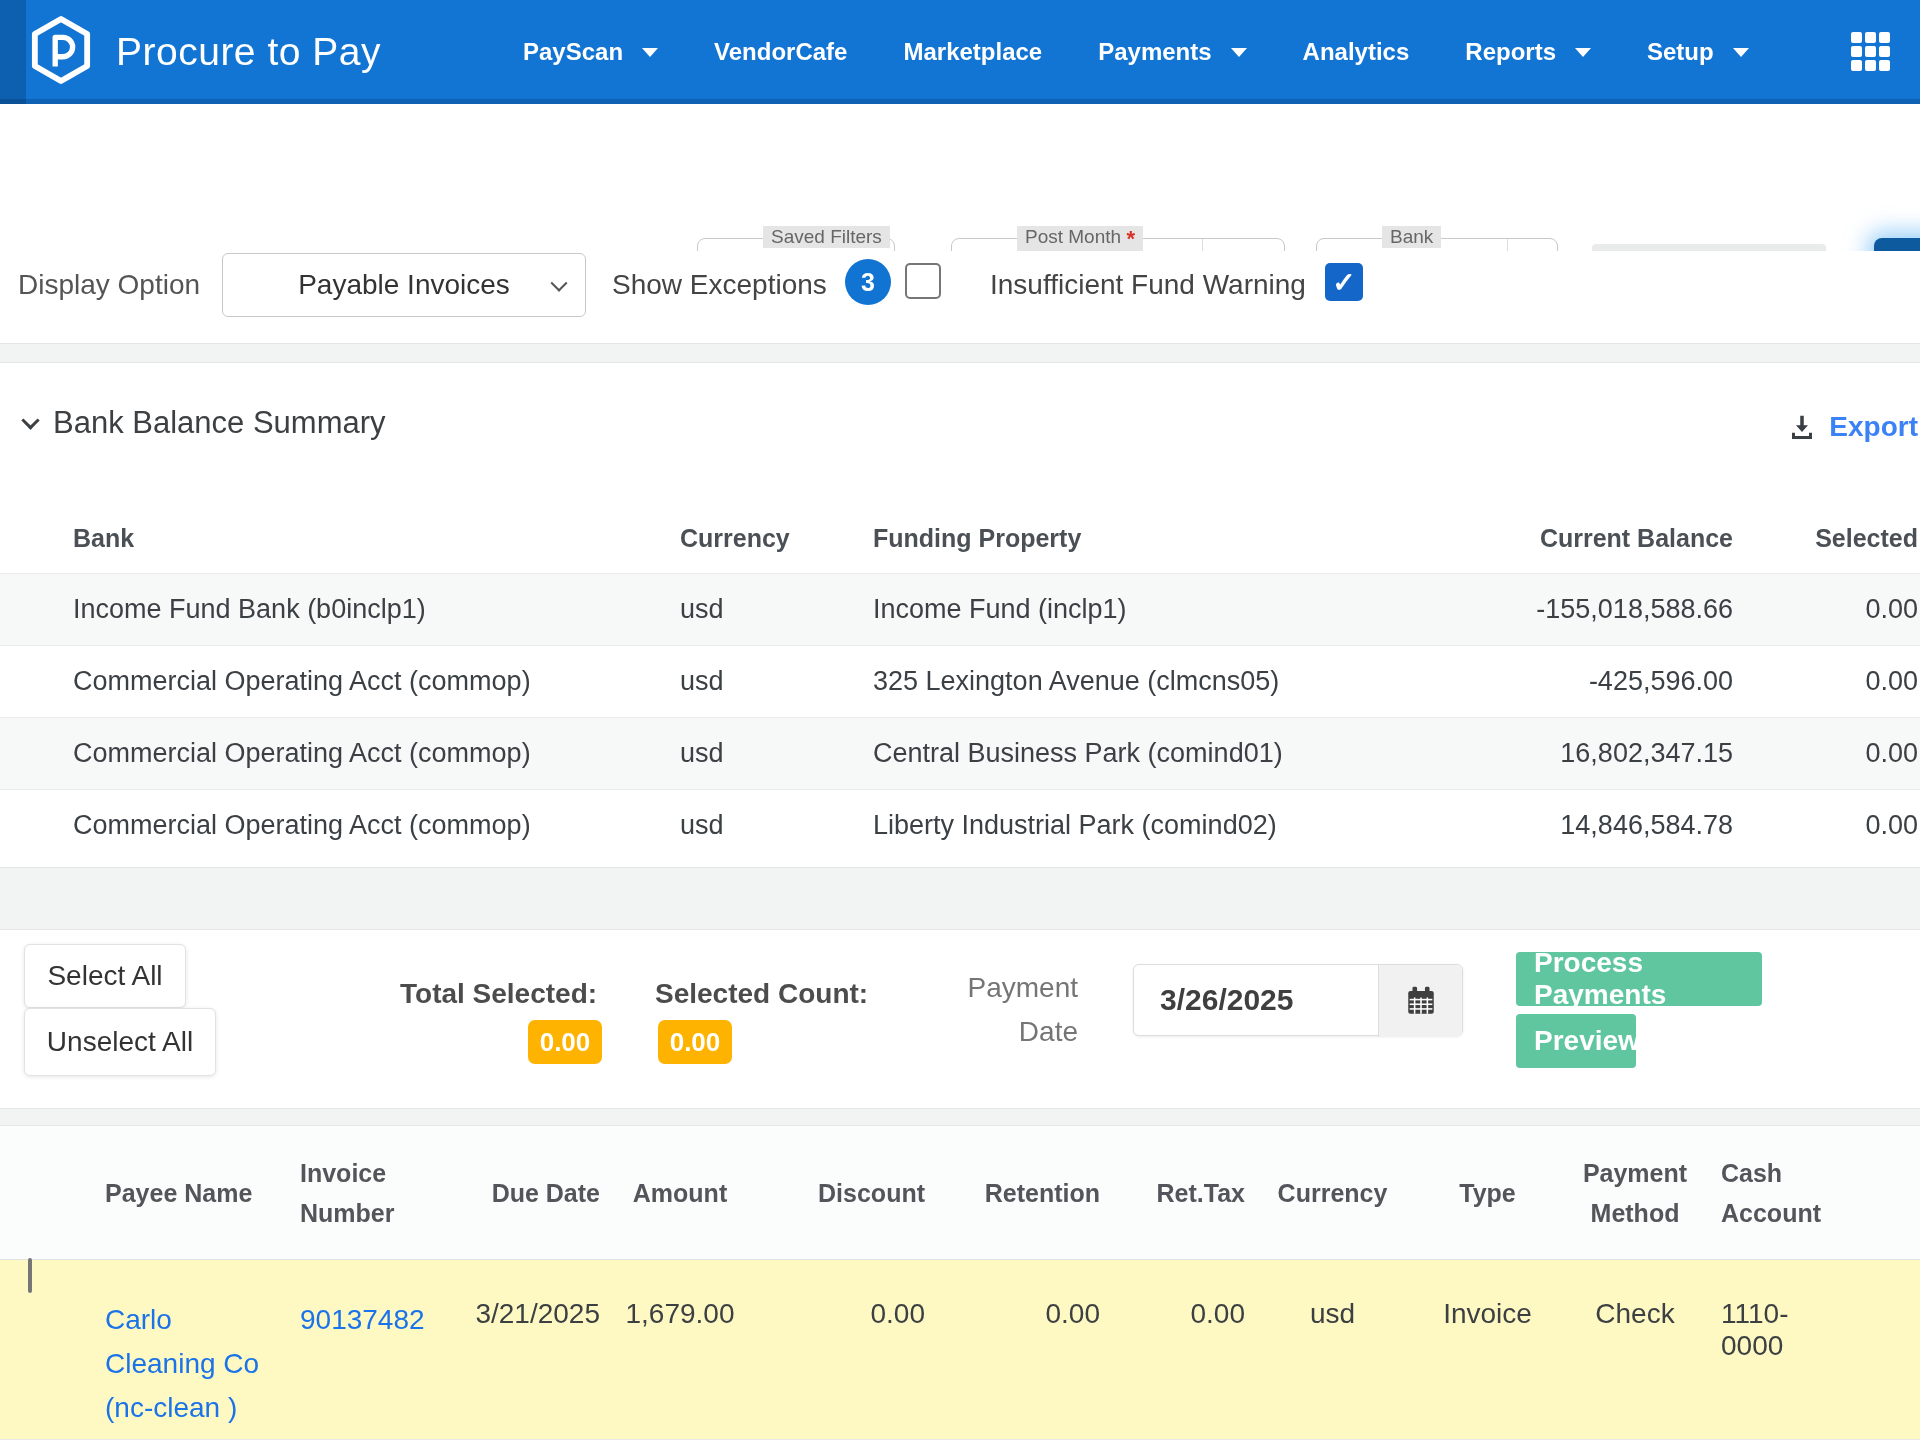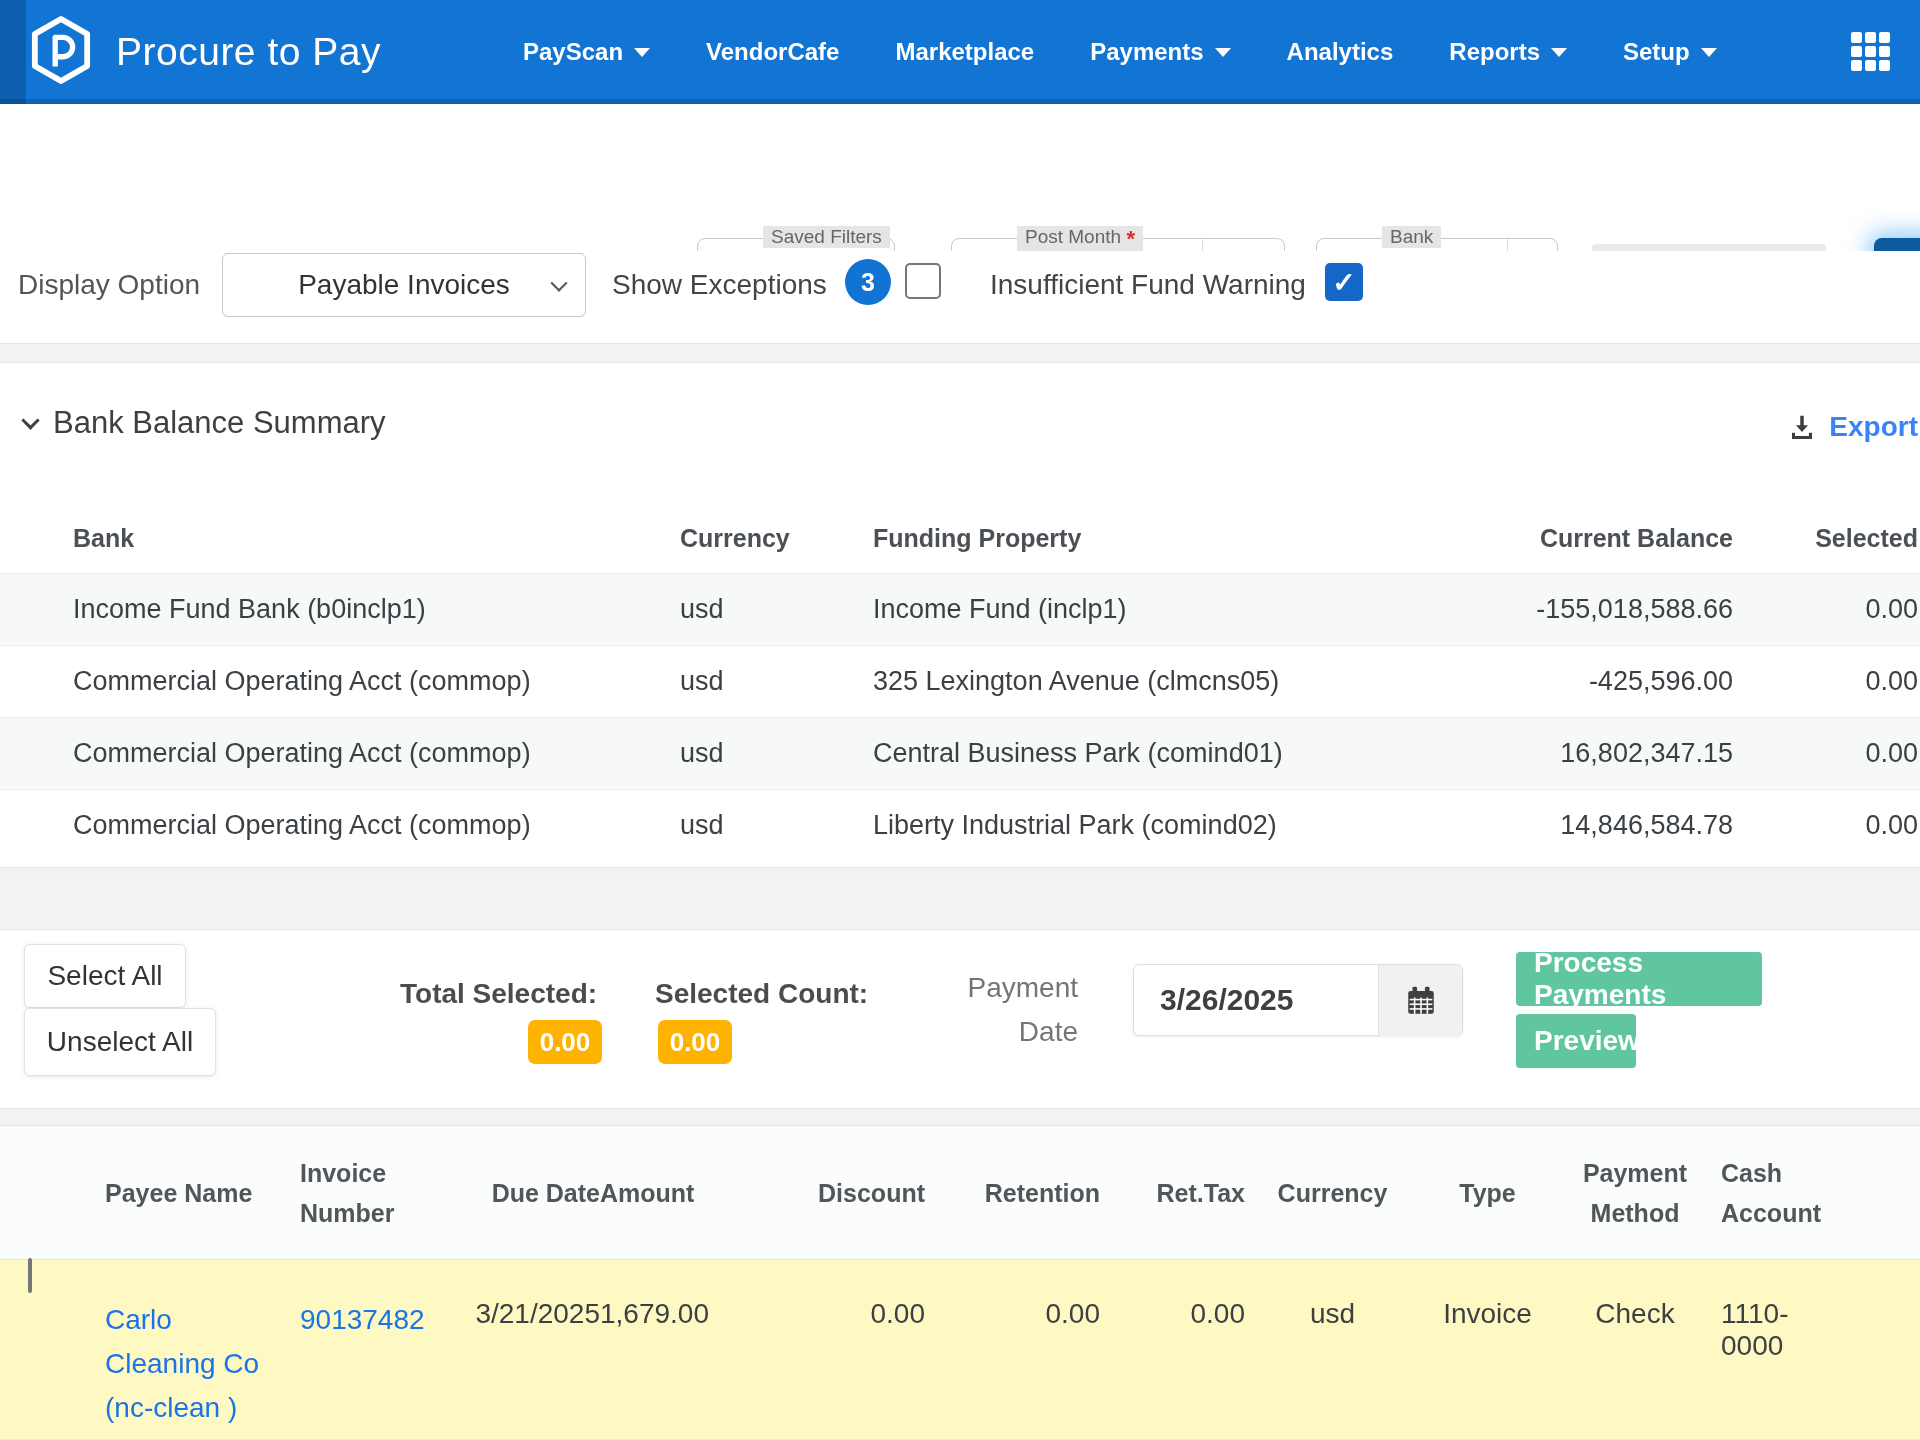--- a/index.html
+++ b/index.html
@@ -6,21 +6,21 @@
   html,body { width:1920px; height:1440px; overflow:hidden; background:#fff;
     font-family:"Liberation Sans", sans-serif; color:#3c4043; }
 
   
   .topnav { position:relative; height:104px; background:#1274d3; display:flex; align-items:center;text-align:right; }
   .nav-strip { position:absolute; left:0; top:0; width:26px; height:100%; background:#0d5fb0; }
   .nav-bottom-shade { position:absolute; left:0; bottom:0; width:100%; height:5px; background:rgba(0,0,0,.14); }
   .logo { margin-left:30px; flex:0 0 auto; }
   .brand { color:#fff; font-size:39px; font-weight:500; margin-left:24px; letter-spacing:.5px; }
   .nav-menu { position:absolute; left:523px; top:0; height:100%; display:flex; align-items:center; gap:56px; }
-  .nav-item { display:flex; align-items:center; gap:11px; color:#fff; font-size:24px; font-weight:700; cursor:pointer; white-space:nowrap; }
+  .nav-item { display:flex; align-items:center; gap:19px; color:#fff; font-size:24px; font-weight:700; cursor:pointer; white-space:nowrap; }
   .caret { width:0; height:0; border-left:8px solid transparent; border-right:8px solid transparent; border-top:9px solid currentColor; display:inline-block; }
   .grid-icon { position:absolute; right:30px; top:32px; display:grid; grid-template-columns:repeat(3,11px); grid-auto-rows:11px; gap:3px; }
   .grid-icon i { background:#fff; border-radius:2px; }
 
   
   .header-row { position:relative; height:147px; background:#fff; }
   .page-title { position:absolute; left:24px; top:148px; font-size:46px; font-weight:500; color:#3a3a3a; }
   .count-badge { position:absolute; left:482px; top:154px; height:48px; line-height:48px; padding:0 17px;
     background:#1173d2; color:#fff; border-radius:24px; font-size:27px; font-weight:700; }
   .fieldset { position:absolute; top:134px; height:74px; border:1px solid #c8c8c8; border-radius:8px; background:#fff; }
@@ -94,21 +94,21 @@
   .btn-preview { left:1516px; top:84px; width:120px; height:54px; }
 
   
   .pay-section { position:relative; height:314px; background:#fef9c3; }
   .pay-hrow { height:134px; background:#fbfcfc; border-bottom:1px solid #e2e2e2; display:flex; align-items:center;
     font-size:25px; font-weight:700; color:#52565a; line-height:40px; }
   .pay-row { height:180px; display:flex; font-size:28px; color:#3c4043; border-bottom:1px solid #e8e8e8; }
   .pay-row > div { padding-top:38px; }
   .pc { flex:0 0 auto; }
   .pc-check { width:90px; } .pc-payee { width:185px; padding-left:15px; } .pc-inv { width:160px; padding-left:25px; }
-  .pc-due { width:165px; text-align:right; } .pc-amt { width:160px; text-align:left; } .pc-disc { width:165px; text-align:right; }
+  .pc-due { width:165px; text-align:right; } .pc-amt { width:160px; text-align:center; } .pc-disc { width:165px; text-align:right; }
   .pc-ret { width:175px; text-align:right; } .pc-rtax { width:145px; text-align:right; }
   .pc-curr { width:175px; text-align:center; } .pc-type { width:135px; text-align:center; }
   .pc-meth { width:160px; text-align:center; } .pc-cash { width:130px; padding-left:6px; }
   .pay-hrow > div { padding-top:0; }
   .row-cbx { margin:22px 0 0 28px; width:36px; height:36px; border:2.5px solid #767676; border-radius:5px; background:#fff; cursor:pointer; }
   a.blue-link { color:#1a73e8; text-decoration:none; cursor:pointer; line-height:44px; display:inline-block; }
 </style>
 </head>
 <body>
 

